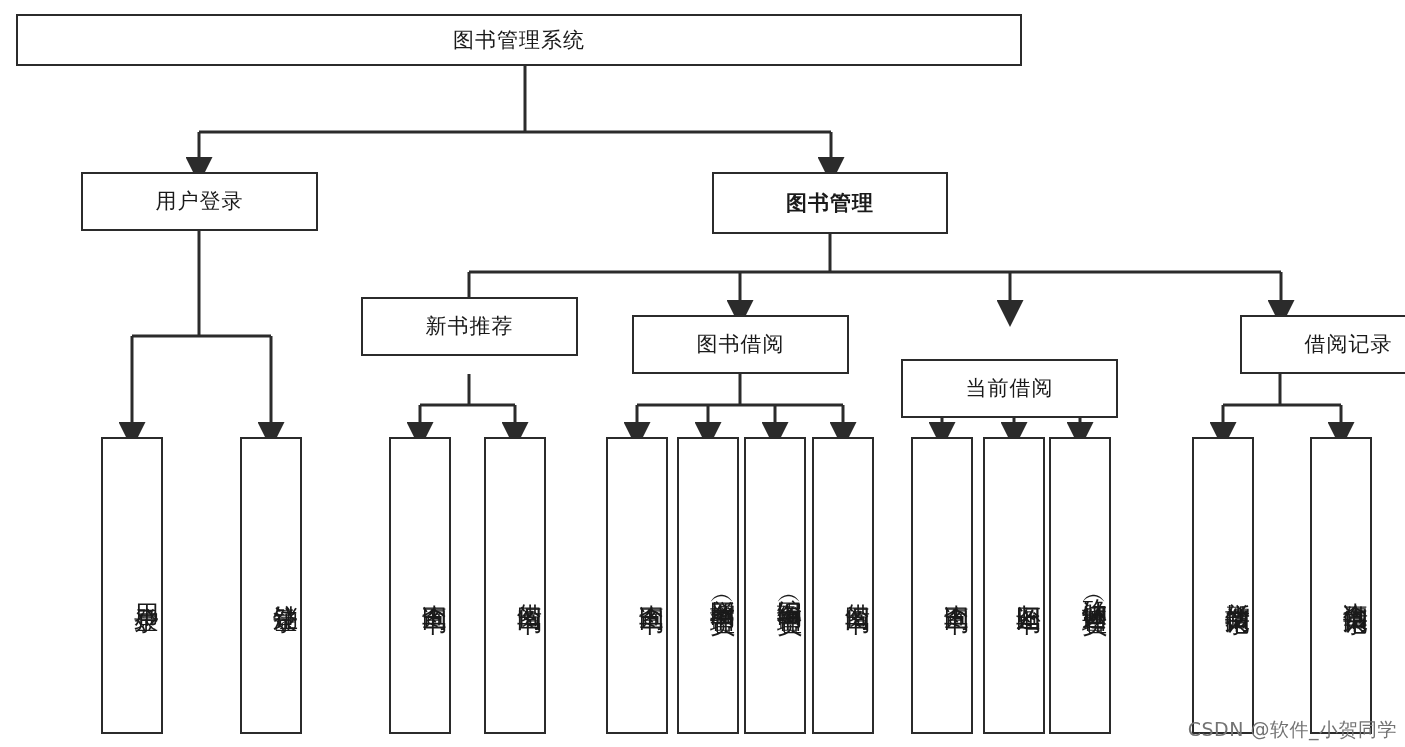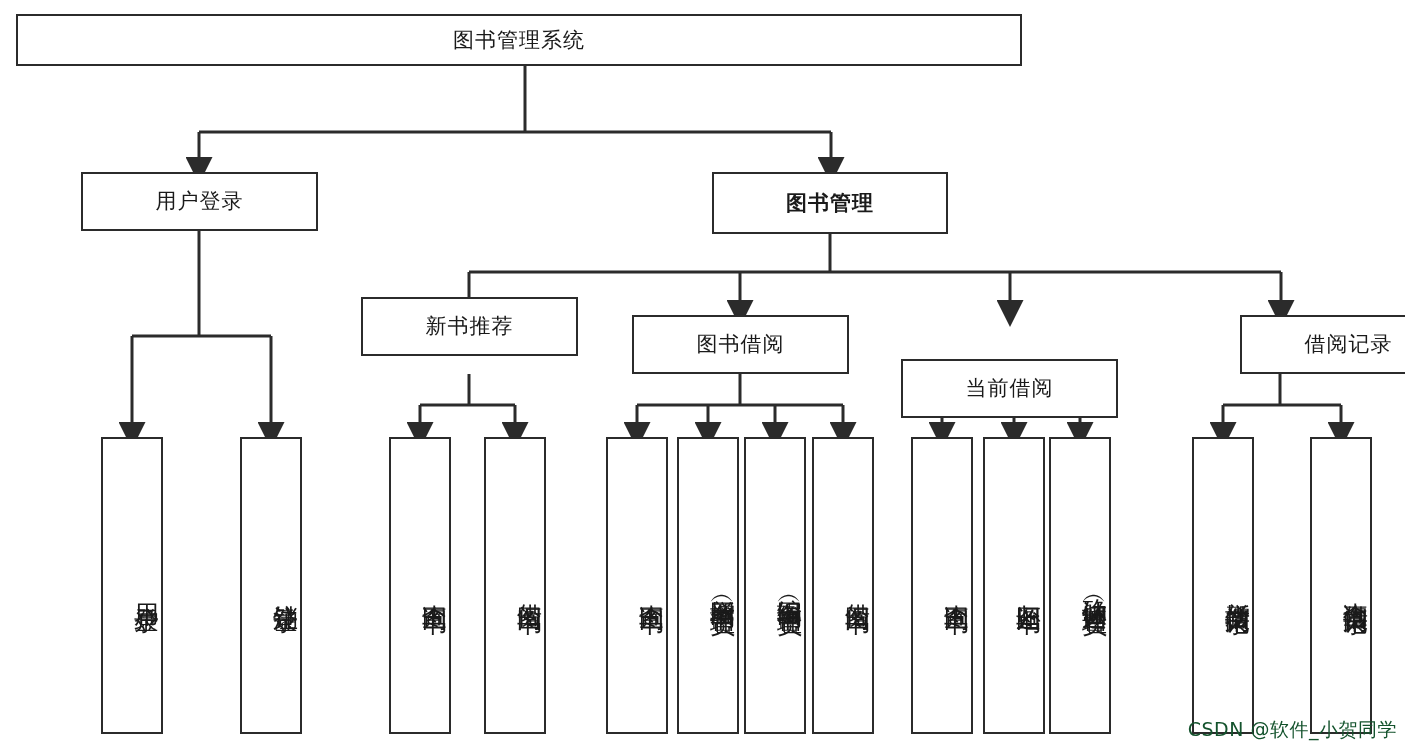--- a/index.html
+++ b/index.html
@@ -50,21 +50,21 @@
   .node.leaf > span {
     writing-mode: vertical-rl;
     text-orientation: upright;
     display: block;
   }
   #watermark {
     position: absolute;
     right: 8px;
     bottom: 4px;
     font-size: 19px;
-    color: #14532d;
+    color: #737373;
     letter-spacing: 0.5px;
     white-space: nowrap;
   }
 </style>
 </head>
 <body>
 
 <div id="canvas">
 
   <svg id="wires" viewBox="0 0 1405 747" xmlns="http://www.w3.org/2000/svg">

